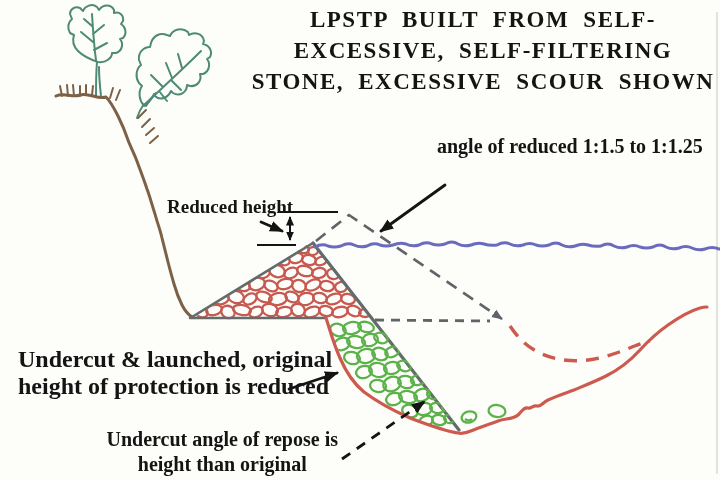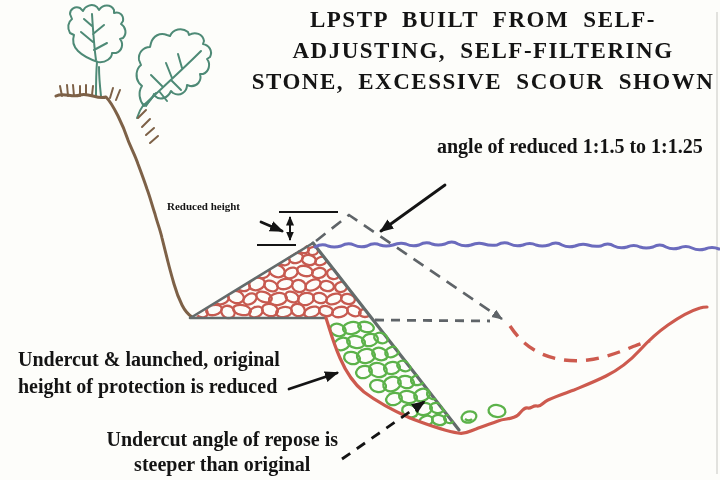--- a/index.html
+++ b/index.html
@@ -9,22 +9,22 @@
     font-family:"Liberation Serif", serif;
     color:var(--text-black,#141414);
   }
   .slide svg{position:absolute;left:0;top:0;}
   .label{position:absolute;font-weight:bold;white-space:nowrap;}
   .title{
     left:250px;top:4px;width:466px;text-align:center;
     font-size:23px;line-height:31px;letter-spacing:1.5px;word-spacing:7px;
   }
   .as-built{left:437px;top:133px;font-size:20px;line-height:26px;}
-  .reduced{left:167px;top:198px;font-size:11px;line-height:17.5px;}
-  .undercut-launched{left:18px;top:346px;font-size:20px;line-height:27px;}
+  .reduced{left:167px;top:198px;font-size:19px;line-height:17.5px;}
+  .undercut-launched{left:18px;top:346px;font-size:24px;line-height:27px;}
   .undercut-angle{right:382px;top:427px;font-size:20px;line-height:25px;text-align:center;}
 
   
   .plant{stroke:var(--plant-green,#4e8a76);fill:none;stroke-width:2;stroke-linecap:round;stroke-linejoin:round}
   .bank{stroke:var(--bank-brown,#7d6147);fill:none;stroke-width:3;stroke-linecap:round;stroke-linejoin:round}
   .grass{stroke:var(--bank-brown,#7d6147);fill:none;stroke-width:2;stroke-linecap:round}
   .struct{stroke:var(--structure-gray,#636b6b);fill:none;stroke-width:2.6;stroke-linecap:round}
   .steep{stroke-width:3.2}
   .redstone{stroke:var(--stone-red,#c75a50);fill:none;stroke-width:2.3}
   .greenstone{stroke:var(--stone-green,#5cb24a);fill:none;stroke-width:2.3}
@@ -189,35 +189,35 @@
     </g>
 
     <path class="ann" d="M261 222 L282 231" marker-end="url(#ah)"></path>
     <path class="ann" d="M445 185 L381 231" marker-end="url(#ah)"></path>
     <path class="ann" d="M289 389 L337 373" marker-end="url(#ah)"></path>
     <path class="ann ann-dash" d="M342 459 L424 402" marker-end="url(#ah)"></path>
   </svg>
 
   <div class="label title">
     <div>LPSTP BUILT FROM SELF-</div>
-    <div>ADJUSTING, SELF-FILTERING</div>
+    <div>EXCESSIVE, SELF-FILTERING</div>
     <div>STONE, EXCESSIVE SCOUR SHOWN</div>
   </div>
 
   <div class="label as-built">
     <div>angle of reduced 1:1.5 to 1:1.25</div>
   </div>
 
   <div class="label reduced">
     <div>Reduced height</div>
   </div>
 
   <div class="label undercut-launched">
     <div>Undercut &amp; launched, original</div>
     <div>height of protection is reduced</div>
   </div>
 
   <div class="label undercut-angle">
     <div>Undercut angle of repose is</div>
-    <div>steeper than original</div>
+    <div>height than original</div>
   </div>
 
 </div>
 
 </body></html>

